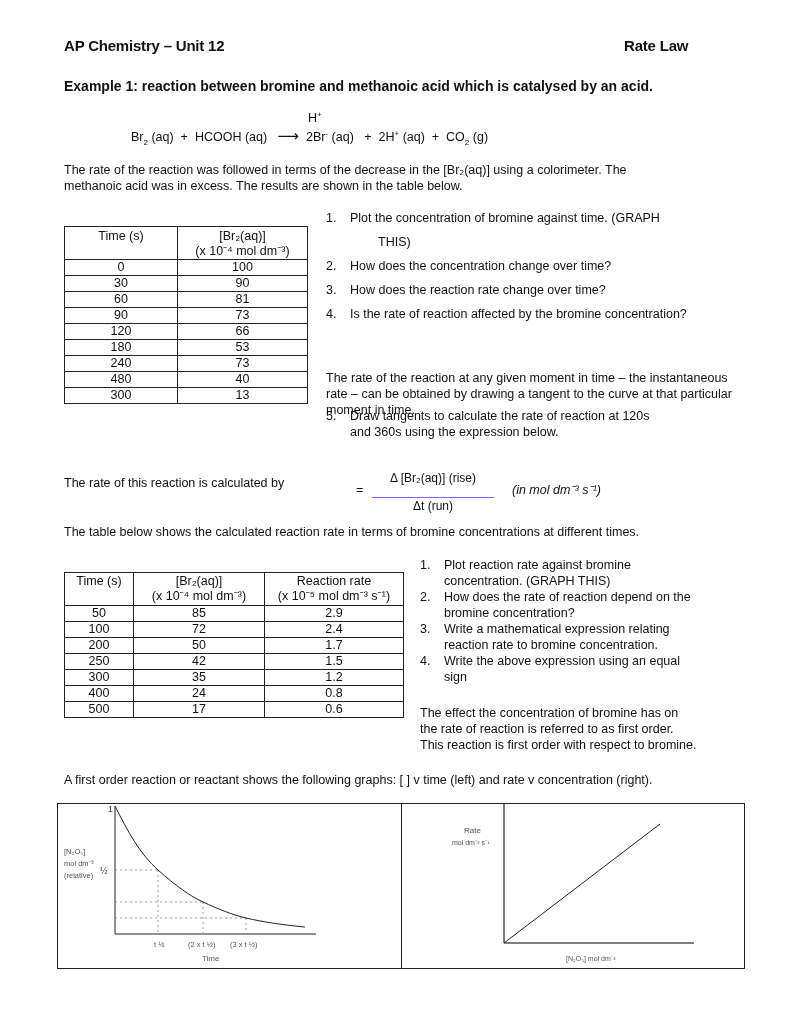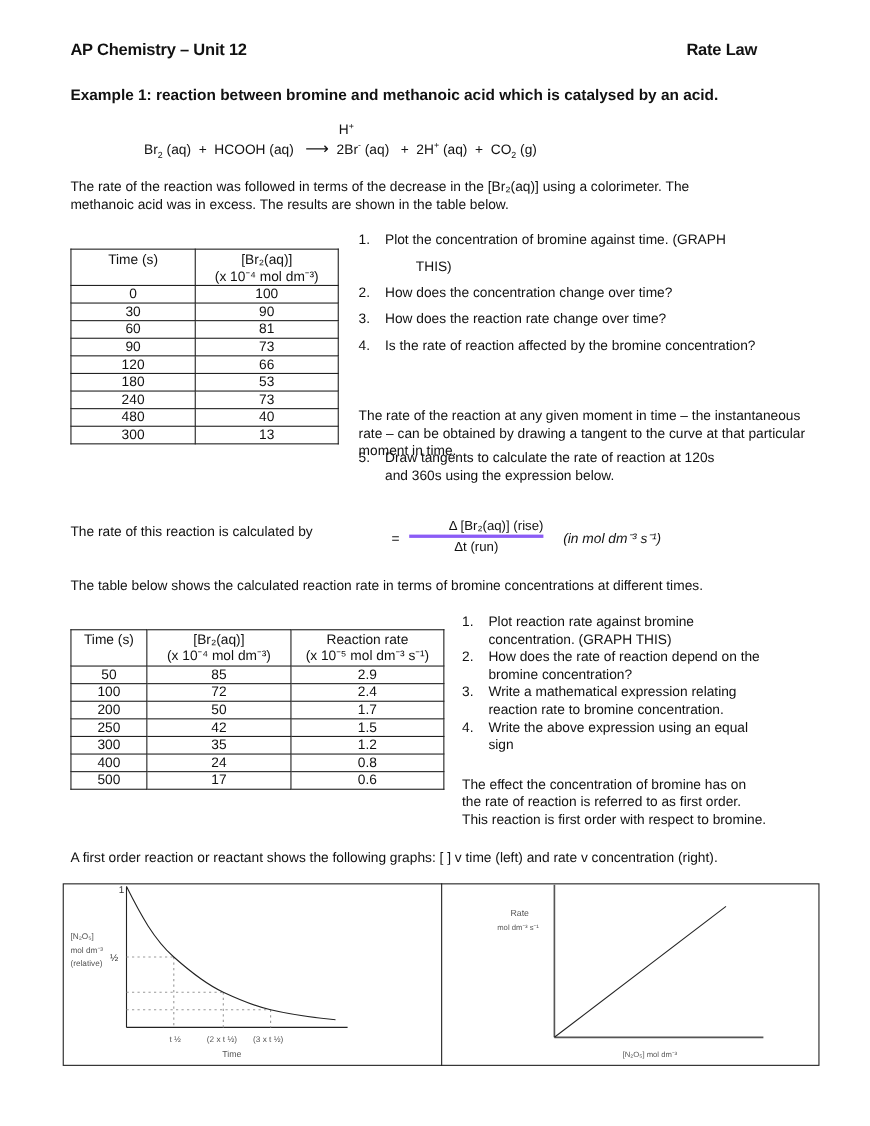--- a/index.html
+++ b/index.html
@@ -113,21 +113,21 @@
         <span class="num">5.</span>
         <div>Draw tangents to calculate the rate of reaction at 120s</div>
         <div>and 360s  using the expression below.</div>
       </li>
     </ol>
 </div>
 
 <div class="abs txt" style="left:64px; top:475px;">The rate of this reaction is calculated by</div>
 <div class="abs txt" style="left:356px; top:482px;">=</div>
 <div class="abs" style="left:372px; top:471px; width:122px; text-align:center; font-size:12px;">
-  <div style="border-bottom:3px solid #8b5cf6; padding-bottom:1px;text-align:right;">Δ [Br₂(aq)] (rise)</div>
+  <div style="border-bottom:1px solid #8b5cf6; padding-bottom:12px;">Δ [Br₂(aq)] (rise)</div>
   <div style="padding-top:1px;">Δt (run)</div>
 </div>
 <div class="abs txt" style="left:512px; top:482px;font-style:italic;">(in mol dm⁻³ s⁻¹)</div>
 
 <div class="abs txt" style="left:64px; top:524px;text-align:right;">The table below shows the calculated reaction rate in terms of bromine concentrations at different times.</div>
 
 <table class="dt" style="left:64px; top:572px; width:340px;">
   <tbody>
       <tr style="height:33px;">
     <td style="width:68px; vertical-align:top; padding-top:1px;">Time (s)</td>

